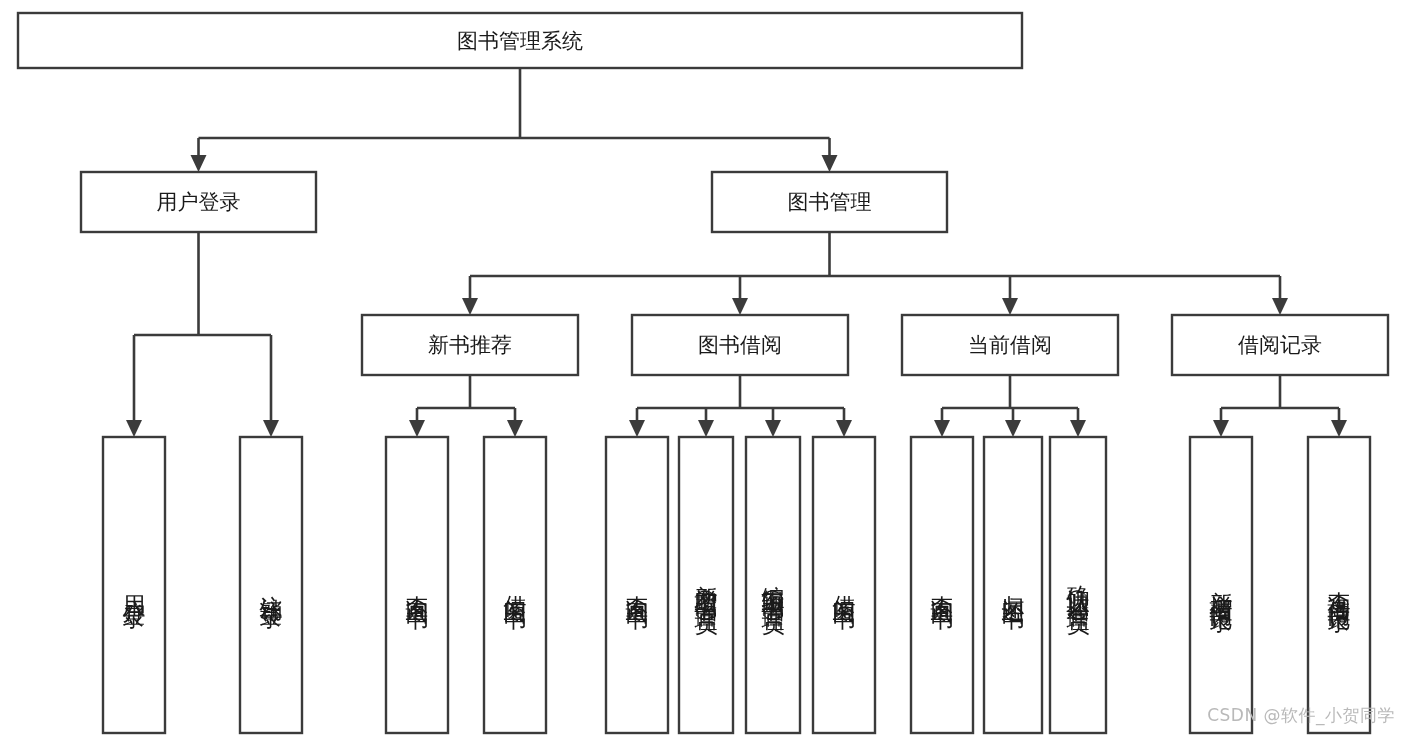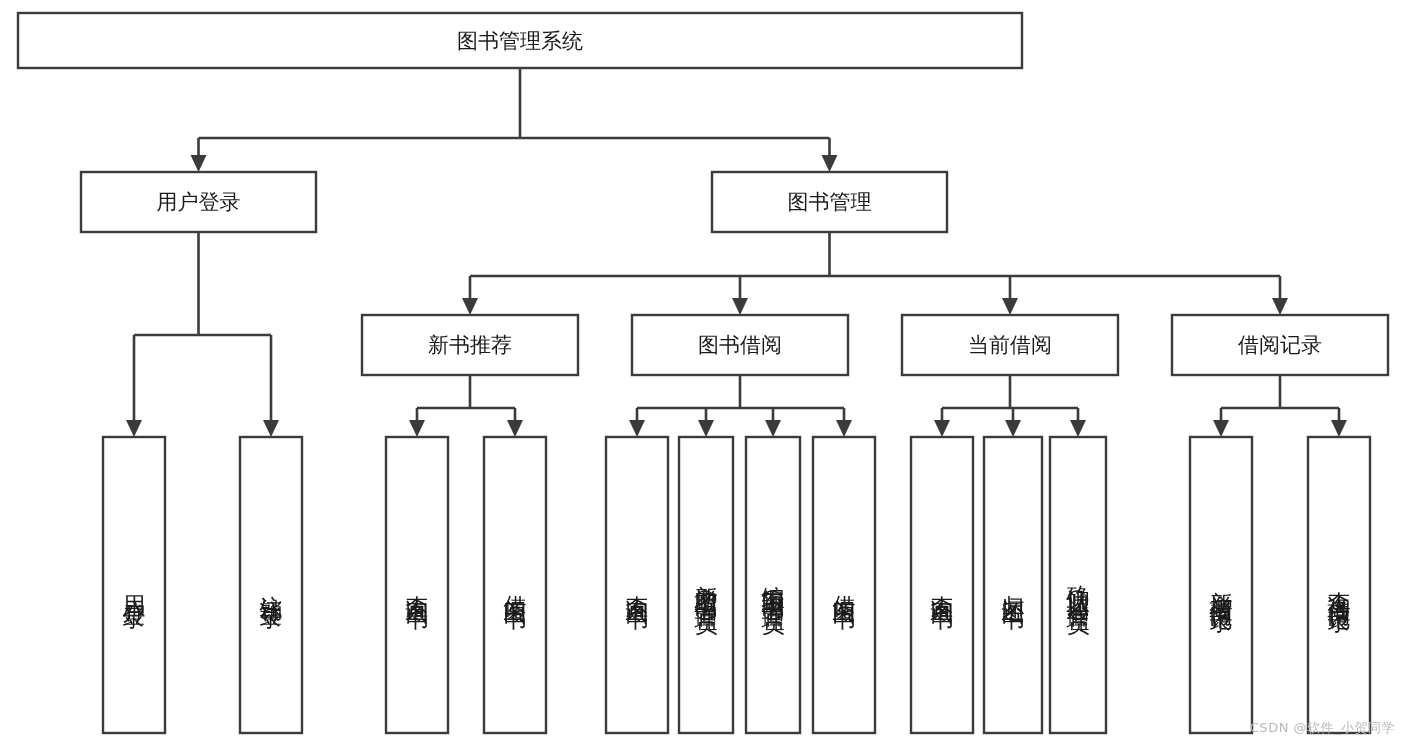--- a/index.html
+++ b/index.html
@@ -56,23 +56,23 @@
     font-size: 23px;
     line-height: 1;
     letter-spacing: 3px;
     color: #1a1a1a;
     white-space: nowrap;
     pointer-events: none;
   }
   .watermark {
     position: absolute;
     right: 10px;
-    bottom: 10px;
-    font-family: "DejaVu Sans", "Liberation Sans", sans-serif;
-    font-size: 13px;
+    bottom: 20px;
+    font-family: "DejaVu Sans", "Liberation Sans", sans-serif;
+    font-size: 17px;
     color: #b9b9b9;
     white-space: nowrap;
     letter-spacing: 0.5px;
   }
 </style>
 </head>
 <body>
 
 <div id="diagram-root">
 

